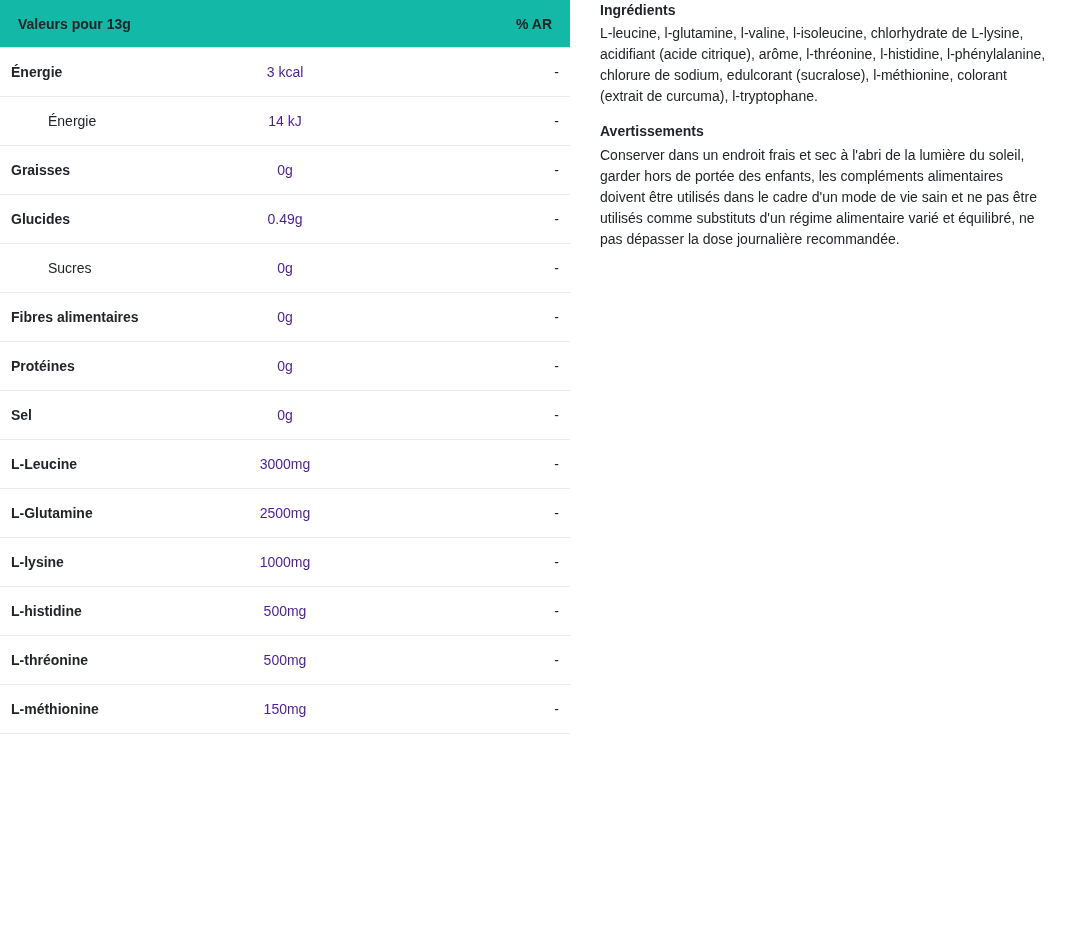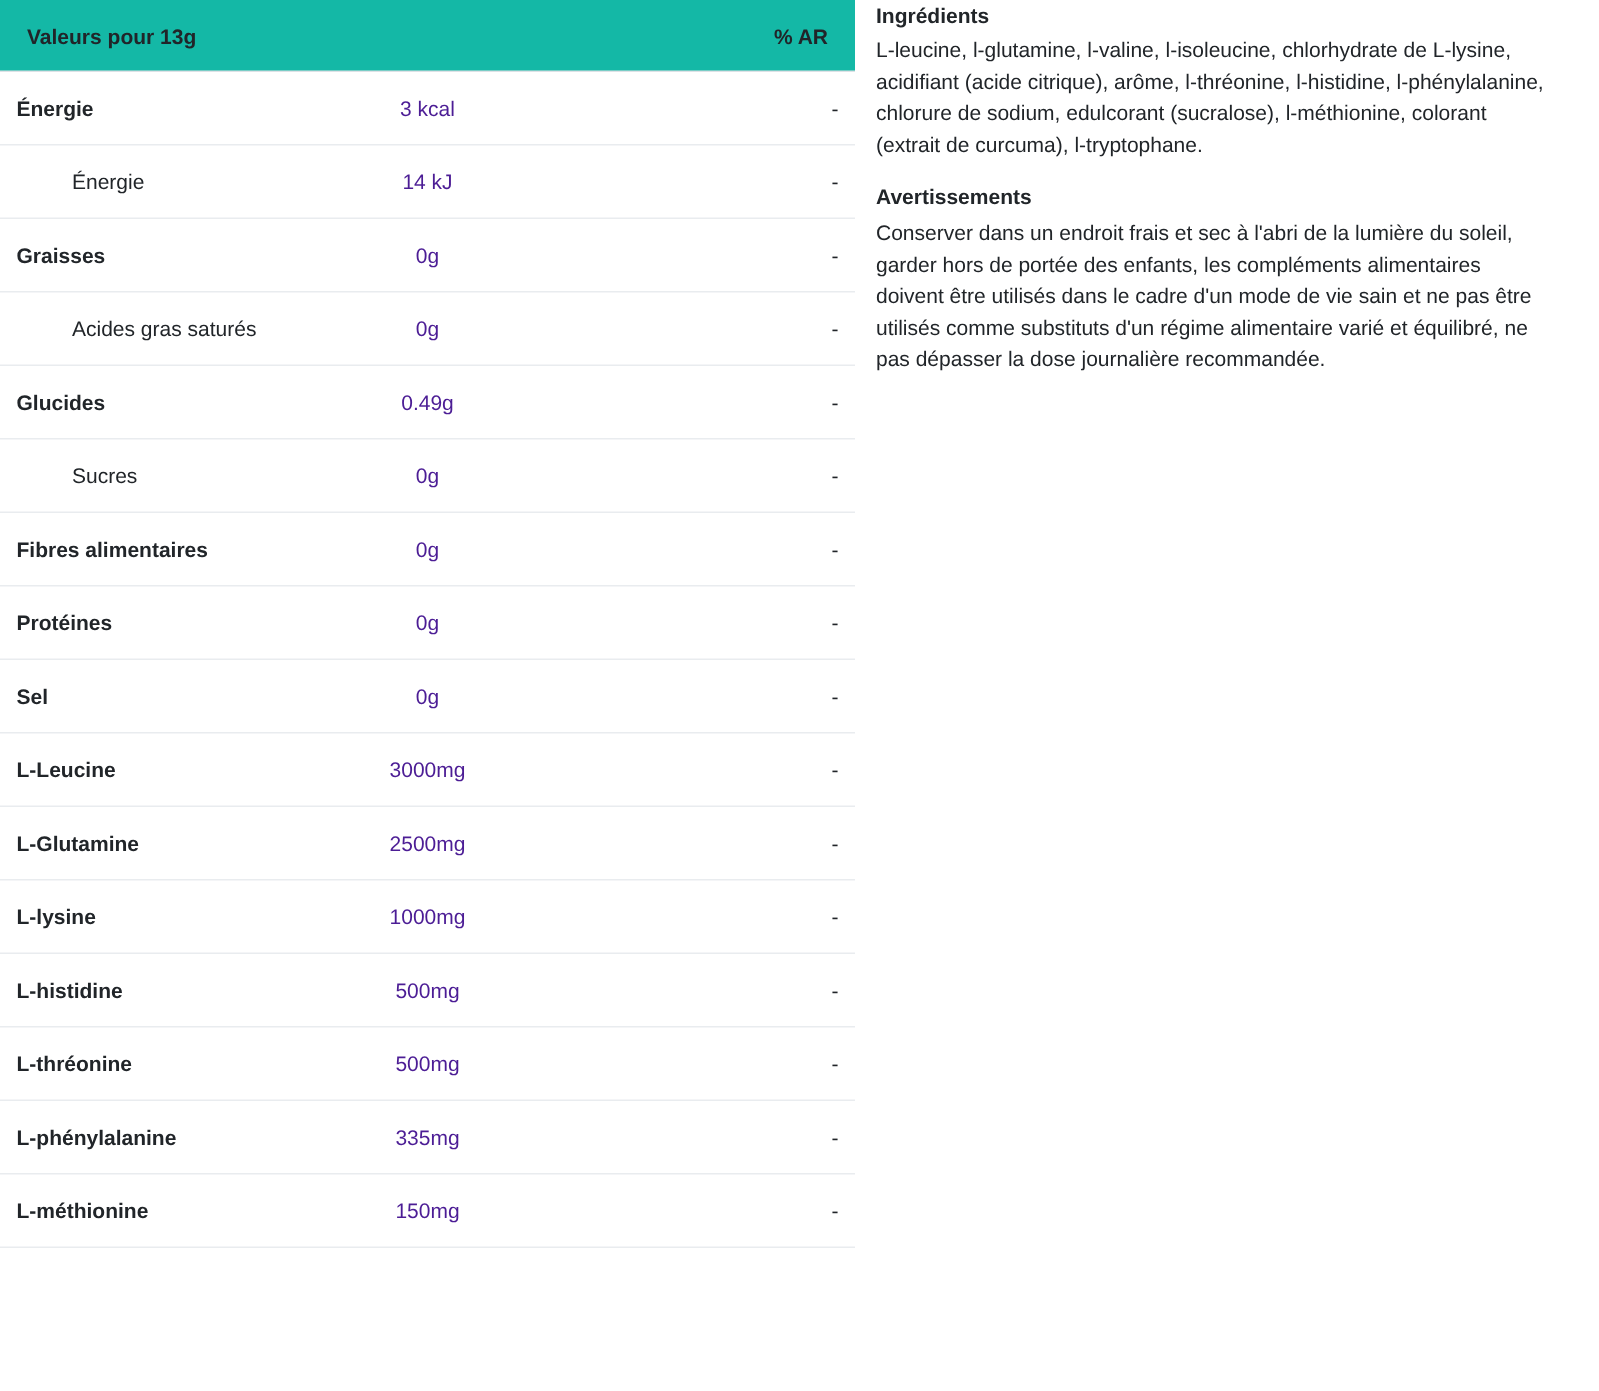--- a/index.html
+++ b/index.html
@@ -78,21 +78,21 @@
   td.ar {
     text-align: right;
     color: #212529;
     width: 60px;
     padding-right: 18px;
     font-weight: normal;
   }
   
   .info-col {
     position: absolute;
-    left: 584px;
+    left: 600px;
     top: 0;
     width: 452px;
   }
   .info-block {
     margin-bottom: 14px;
   }
   .info-title {
     font-weight: bold;
     font-size: 14px;
     color: #212529;
@@ -130,25 +130,20 @@
           <td class="name sub">Énergie</td>
           <td class="value">14 kJ</td>
           <td class="ar">-</td>
         </tr>
         <tr>
           <td class="name">Graisses</td>
           <td class="value">0g</td>
           <td class="ar">-</td>
         </tr>
         <tr>
-          <td class="name sub">Acides gras saturés</td>
-          <td class="value">0g</td>
-          <td class="ar">-</td>
-        </tr>
-        <tr>
           <td class="name">Glucides</td>
           <td class="value">0.49g</td>
           <td class="ar">-</td>
         </tr>
         <tr>
           <td class="name sub">Sucres</td>
           <td class="value">0g</td>
           <td class="ar">-</td>
         </tr>
         <tr>
@@ -182,25 +177,20 @@
           <td class="ar">-</td>
         </tr>
         <tr>
           <td class="name">L-histidine</td>
           <td class="value">500mg</td>
           <td class="ar">-</td>
         </tr>
         <tr>
           <td class="name">L-thréonine</td>
           <td class="value">500mg</td>
-          <td class="ar">-</td>
-        </tr>
-        <tr>
-          <td class="name">L-phénylalanine</td>
-          <td class="value">335mg</td>
           <td class="ar">-</td>
         </tr>
         <tr>
           <td class="name">L-méthionine</td>
           <td class="value">150mg</td>
           <td class="ar">-</td>
         </tr>
 
       </tbody>
     </table>

